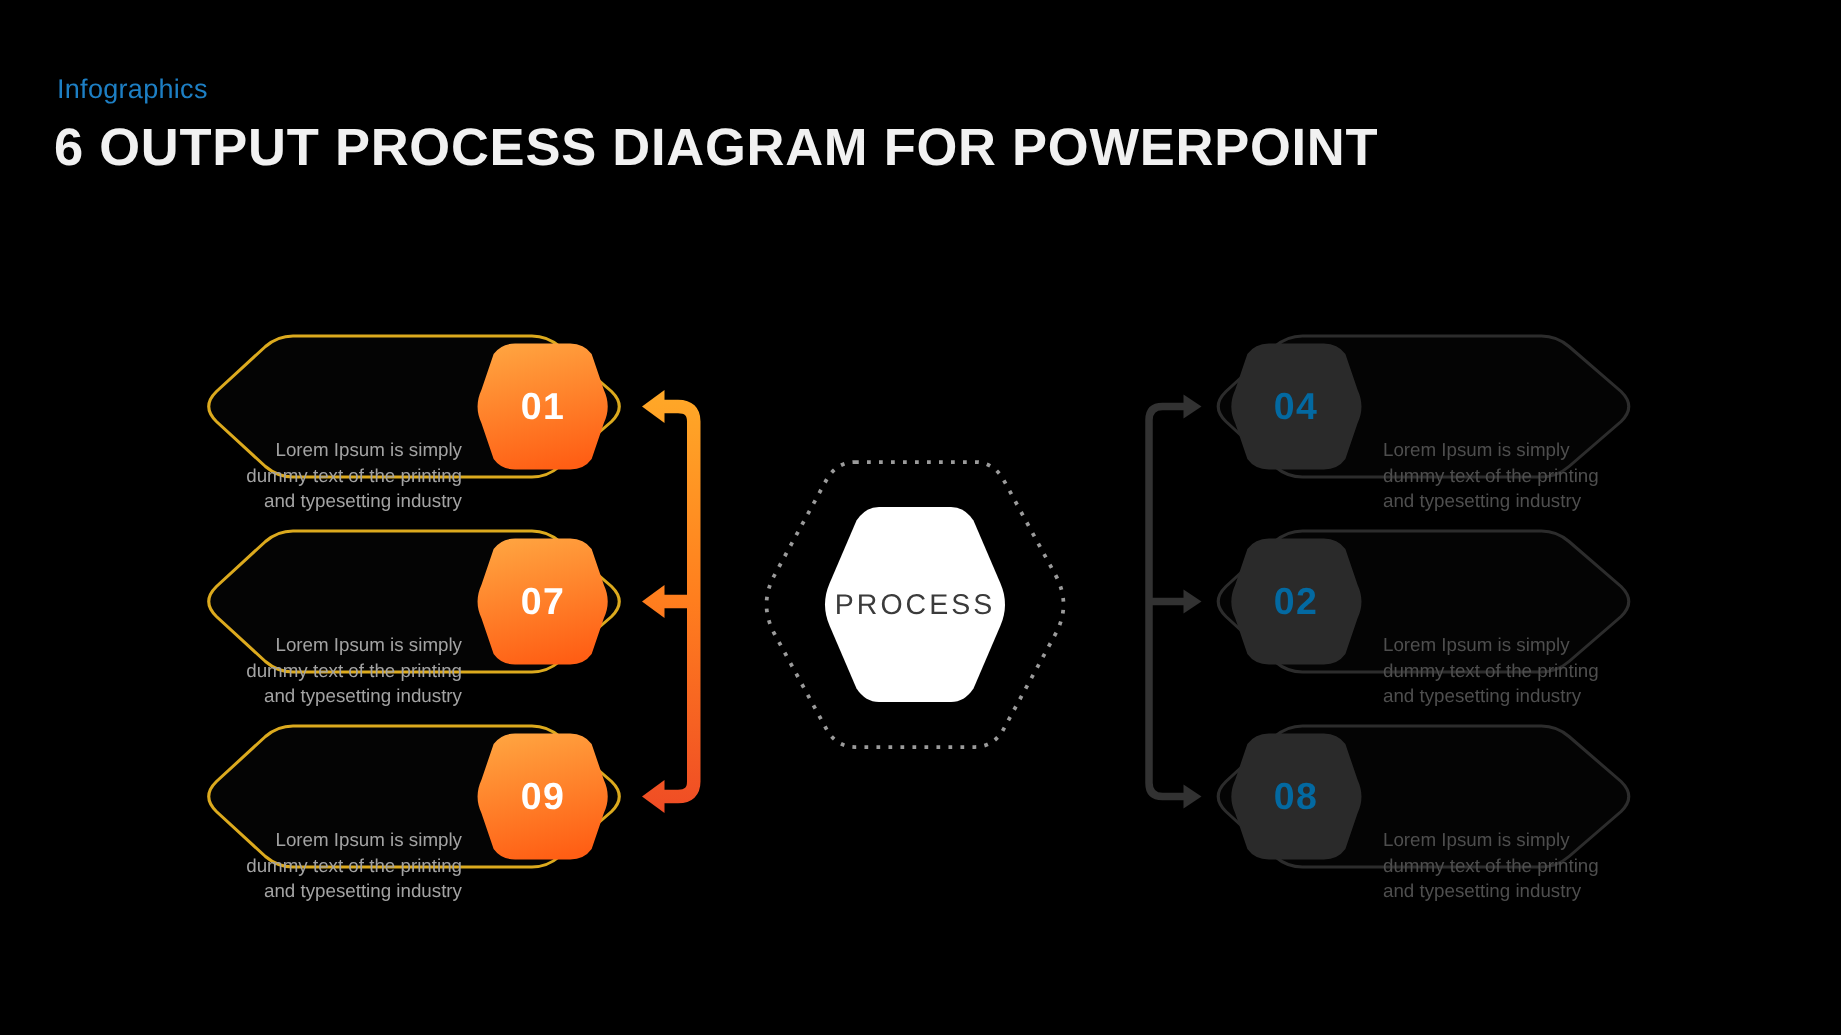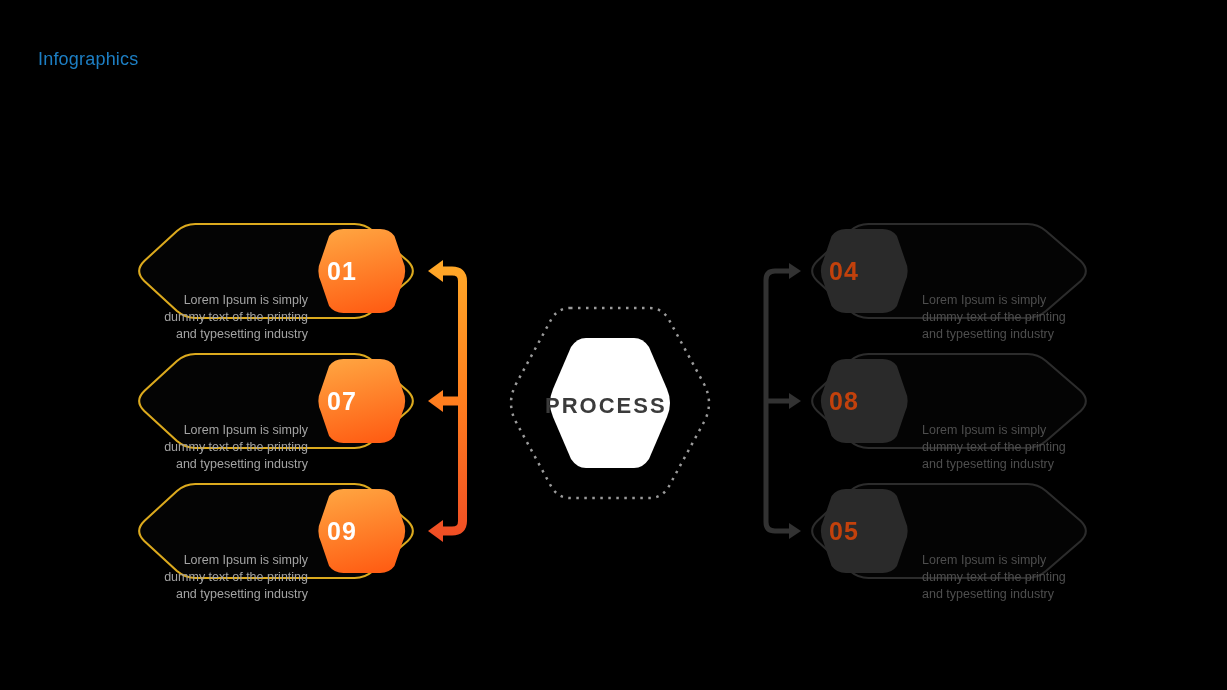--- a/index.html
+++ b/index.html
@@ -30,33 +30,33 @@
   .card.dim    .badge{fill:#2a2a2a;}
 
   .card-text{position:absolute;top:25px;font-size:12.5px;line-height:17px;margin-top:47px;}
   .card-text span{display:block;white-space:nowrap;}
   .card.active .card-text{color:#a3a3a3;}
   .card.dim    .card-text{color:#4e4e4e;}
   .leftside  .card-text{left:0;width:178px;text-align:right;}
   .rightside .card-text{left:119px;width:178px;text-align:left;}
 
   .card-number{
-    position:absolute;top:37px;width:70px;text-align:left;
+    position:absolute;top:37px;width:70px;text-align:center;
     font-size:25px;font-weight:bold;letter-spacing:1px;
   }
   .leftside  .card-number{left:197px;}
   .rightside .card-number{left:26px;}
   .card.active .card-number{color:#ffffff;}
-  .card.dim    .card-number{color:#c2410c;}
+  .card.dim    .card-number{color:#0369a1;}
 
   
   .center-svg{position:absolute;left:500px;top:298px;width:220px;height:205px;}
   .process-label{
-    position:absolute;left:545px;top:393px;width:130px;text-align:left;
-    font-size:22px;font-weight:bold;letter-spacing:2px;color:#3b3b3b;
+    position:absolute;left:545px;top:393px;width:130px;text-align:center;
+    font-size:19px;font-weight:normal;letter-spacing:2px;color:#3b3b3b;
   }
 
   
   .arrows-left{position:absolute;left:424px;top:255px;width:50px;height:290px;}
   .arrows-right{position:absolute;left:760px;top:255px;width:46px;height:290px;}
 </style>
 </head>
 <body>
 
 <svg width="0" height="0" style="position:absolute">
@@ -64,20 +64,21 @@
     <linearGradient id="gradOrange" x1="0.35" y1="0" x2="0.6" y2="1">
       <stop offset="0" stop-color="#ffa23f"></stop>
       <stop offset="1" stop-color="#ff5e14"></stop>
     </linearGradient>
   </defs>
 </svg>
 
 <div class="slide">
 
   <div class="eyebrow">Infographics</div>
+  <div class="title">6 OUTPUT PROCESS DIAGRAM FOR POWERPOINT</div>
 
   <div class="card active leftside" style="left:130px;top:220px;">
     <svg class="shape" viewBox="0 0 286 102" preserveAspectRatio="none">
       <path class="outline" d="M 64,4 L 220,4 Q 230,4 238,11 L 272,41 Q 282,51 272,61 L 238,91 Q 230,98 220,98 L 64,98 Q 54,98 46,91 L 14,61 Q 4,51 14,41 L 46,11 Q 54,4 64,4 Z"></path>
       <path class="badge" d="M 209,9 L 245,9 Q 254,9 259,16 L 267,40 Q 272,51 267,62 L 259,86 Q 254,93 245,93 L 209,93 Q 200,93 195,86 L 187,62 Q 182,51 187,40 L 195,16 Q 200,9 209,9 Z"></path>
     </svg>
     <div class="card-text">
       <span>Lorem Ipsum is simply</span>
         <span>dummy text of the printing</span>
         <span>and typesetting industry</span>
@@ -127,34 +128,34 @@
   <div class="card dim rightside" style="left:803px;top:350px;">
     <svg class="shape" viewBox="0 0 286 102" preserveAspectRatio="none">
       <path class="outline" d="M 64,4 L 220,4 Q 230,4 238,11 L 272,41 Q 282,51 272,61 L 238,91 Q 230,98 220,98 L 64,98 Q 54,98 46,91 L 14,61 Q 4,51 14,41 L 46,11 Q 54,4 64,4 Z"></path>
       <path class="badge" d="M 42,9 L 78,9 Q 87,9 92,16 L 100,40 Q 105,51 100,62 L 92,86 Q 87,93 78,93 L 42,93 Q 33,93 28,86 L 20,62 Q 15,51 20,40 L 28,16 Q 33,9 42,9 Z"></path>
     </svg>
     <div class="card-text">
       <span>Lorem Ipsum is simply</span>
         <span>dummy text of the printing</span>
         <span>and typesetting industry</span>
     </div>
-    <div class="card-number">08</div>
+    <div class="card-number">02</div>
   </div>
 
   <div class="card dim rightside" style="left:803px;top:480px;">
     <svg class="shape" viewBox="0 0 286 102" preserveAspectRatio="none">
       <path class="outline" d="M 64,4 L 220,4 Q 230,4 238,11 L 272,41 Q 282,51 272,61 L 238,91 Q 230,98 220,98 L 64,98 Q 54,98 46,91 L 14,61 Q 4,51 14,41 L 46,11 Q 54,4 64,4 Z"></path>
       <path class="badge" d="M 42,9 L 78,9 Q 87,9 92,16 L 100,40 Q 105,51 100,62 L 92,86 Q 87,93 78,93 L 42,93 Q 33,93 28,86 L 20,62 Q 15,51 20,40 L 28,16 Q 33,9 42,9 Z"></path>
     </svg>
     <div class="card-text">
       <span>Lorem Ipsum is simply</span>
         <span>dummy text of the printing</span>
         <span>and typesetting industry</span>
     </div>
-    <div class="card-number">05</div>
+    <div class="card-number">08</div>
   </div>
 
   <svg class="center-svg" viewBox="0 0 220 205">
     <path d="M 70,10 L 150,10 Q 161,10 168,20 L 204,86 Q 214,105 204,124 L 168,190 Q 161,200 150,200 L 70,200 Q 59,200 52,190 L 16,124 Q 6,105 16,86 L 52,20 Q 59,10 70,10 Z" fill="none" stroke="#9b9b9b" stroke-width="2.5" stroke-dasharray="2.5 5.5"></path>
     <path d="M 86,40 L 134,40 Q 143,40 149,49 L 167,91 Q 173,105 167,119 L 149,161 Q 143,170 134,170 L 86,170 Q 77,170 71,161 L 53,119 Q 47,105 53,91 L 71,49 Q 77,40 86,40 Z" fill="#ffffff"></path>
   </svg>
   <div class="process-label">PROCESS</div>
 
   <svg class="arrows-left" viewBox="0 0 50 290">
     <defs>

